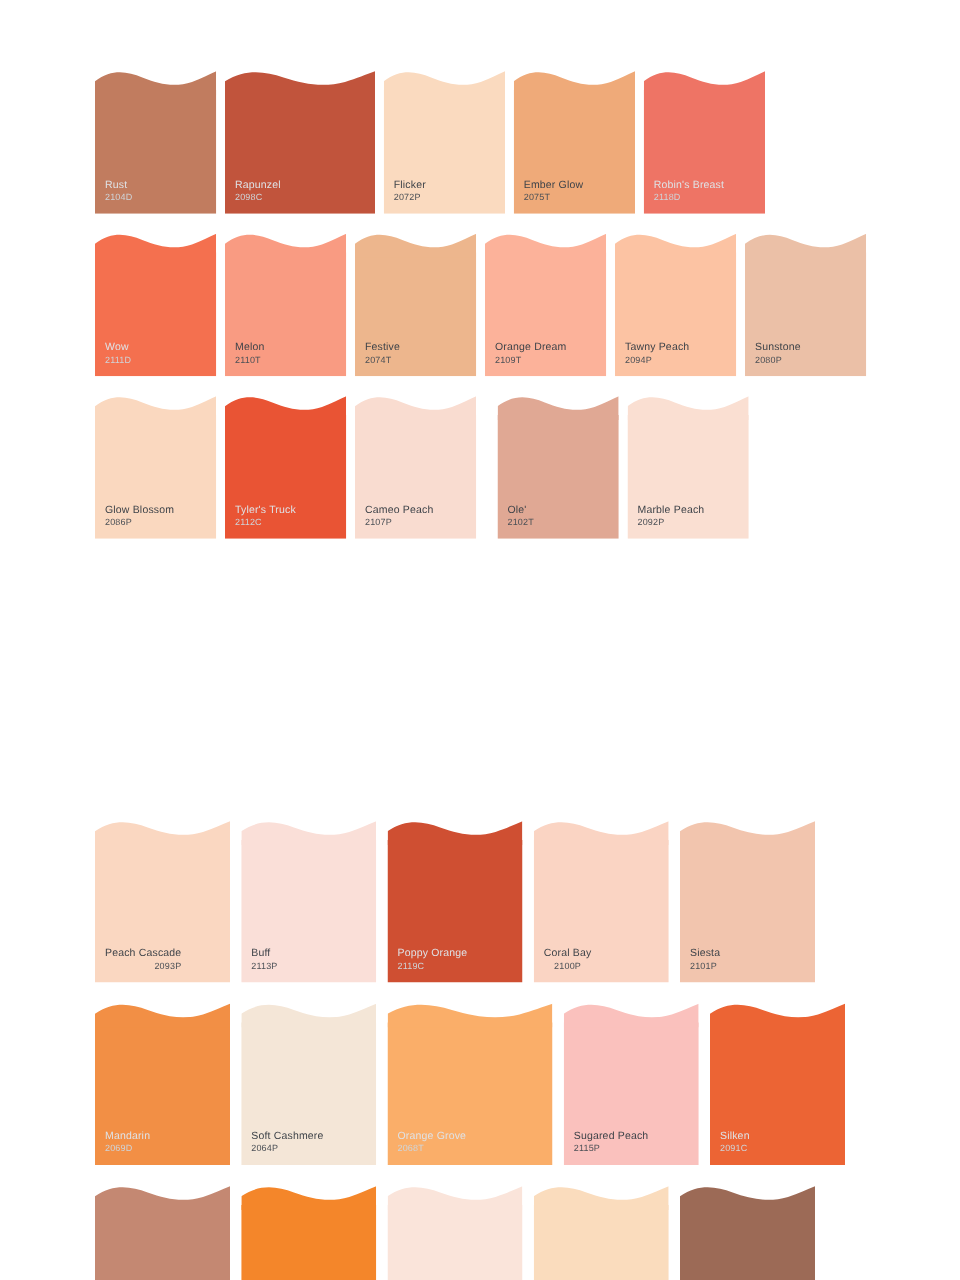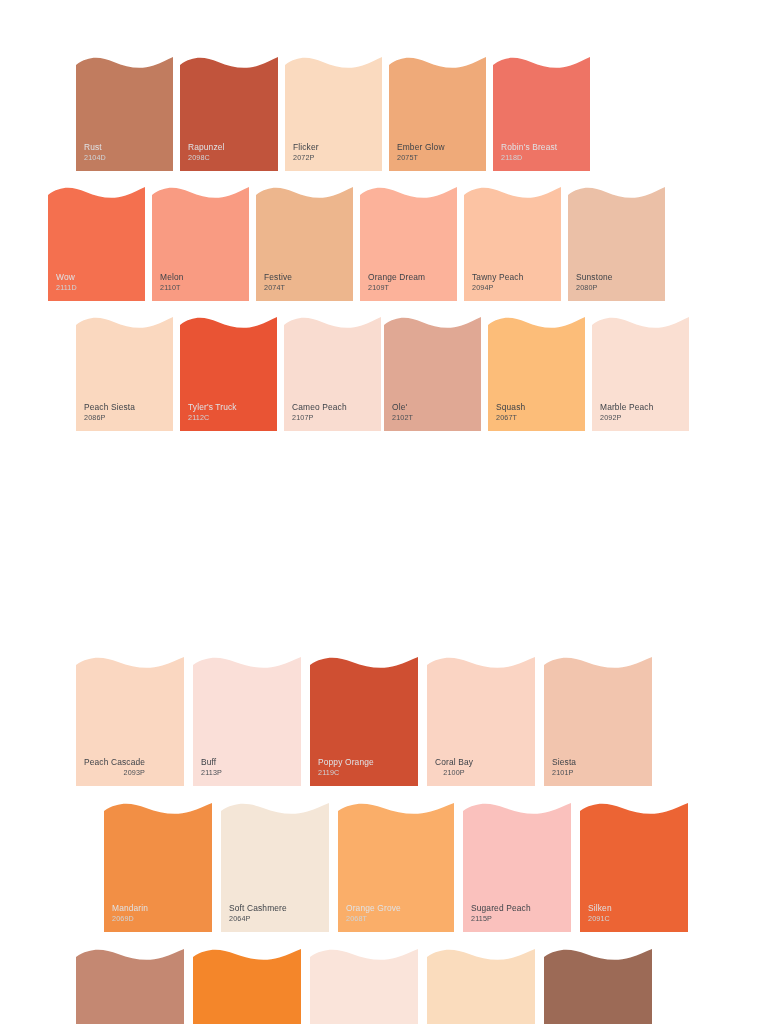--- a/index.html
+++ b/index.html
@@ -97,21 +97,21 @@
         <div class="swatch tone-dark" style="--sw: #c17c5f; width: 97px; height: 115px; margin-left: 0px;">
           <div class="swatch-body"></div>
           <svg class="swatch-wave" viewBox="0 0 100 20" preserveAspectRatio="none">
             <path d="M0,9 C14,-1 26,1 39,6 C53,11.5 66,14 80,9.5 C88,6.8 94,3.5 100,1 L100,20 L0,20 Z"></path>
           </svg>
           <div class="swatch-caption">
             <span class="swatch-name">Rust</span>
             <span class="swatch-code">2104D</span>
           </div>
         </div>
-        <div class="swatch tone-dark" style="--sw: #c1543c; width: 98px; height: 115px; margin-left: 7px;">
+        <div class="swatch tone-dark" style="--sw: #c1543c; width: 120px; height: 115px; margin-left: 7px;">
           <div class="swatch-body"></div>
           <svg class="swatch-wave" viewBox="0 0 100 20" preserveAspectRatio="none">
             <path d="M0,9 C14,-1 26,1 39,6 C53,11.5 66,14 80,9.5 C88,6.8 94,3.5 100,1 L100,20 L0,20 Z"></path>
           </svg>
           <div class="swatch-caption">
             <span class="swatch-name">Rapunzel</span>
             <span class="swatch-code">2098C</span>
           </div>
         </div>
         <div class="swatch tone-light" style="--sw: #fadabf; width: 97px; height: 115px; margin-left: 7px;">
@@ -138,21 +138,21 @@
           <div class="swatch-body"></div>
           <svg class="swatch-wave" viewBox="0 0 100 20" preserveAspectRatio="none">
             <path d="M0,9 C14,-1 26,1 39,6 C53,11.5 66,14 80,9.5 C88,6.8 94,3.5 100,1 L100,20 L0,20 Z"></path>
           </svg>
           <div class="swatch-caption">
             <span class="swatch-name">Robin's Breast</span>
             <span class="swatch-code">2118D</span>
           </div>
         </div>
       </div>
-      <div class="swatch-row" style="margin-top: 15px; padding-left: 48px; height: 115px;">
+      <div class="swatch-row" style="margin-top: 15px; padding-left: 76px; height: 115px;">
         <div class="swatch tone-dark" style="--sw: #f4704f; width: 97px; height: 115px; margin-left: 0px;">
           <div class="swatch-body"></div>
           <svg class="swatch-wave" viewBox="0 0 100 20" preserveAspectRatio="none">
             <path d="M0,9 C14,-1 26,1 39,6 C53,11.5 66,14 80,9.5 C88,6.8 94,3.5 100,1 L100,20 L0,20 Z"></path>
           </svg>
           <div class="swatch-caption">
             <span class="swatch-name">Wow</span>
             <span class="swatch-code">2111D</span>
           </div>
         </div>
@@ -207,21 +207,21 @@
           </div>
         </div>
       </div>
       <div class="swatch-row" style="margin-top: 15px; padding-left: 76px; height: 115px;">
         <div class="swatch tone-light" style="--sw: #fad8bf; width: 97px; height: 115px; margin-left: 0px;">
           <div class="swatch-body"></div>
           <svg class="swatch-wave" viewBox="0 0 100 20" preserveAspectRatio="none">
             <path d="M0,9 C14,-1 26,1 39,6 C53,11.5 66,14 80,9.5 C88,6.8 94,3.5 100,1 L100,20 L0,20 Z"></path>
           </svg>
           <div class="swatch-caption">
-            <span class="swatch-name">Peach Siesta</span>
+            <span class="swatch-name">Glow Blossom</span>
             <span class="swatch-code">2086P</span>
           </div>
         </div>
         <div class="swatch tone-dark" style="--sw: #e95434; width: 97px; height: 115px; margin-left: 7px;">
           <div class="swatch-body"></div>
           <svg class="swatch-wave" viewBox="0 0 100 20" preserveAspectRatio="none">
             <path d="M0,9 C14,-1 26,1 39,6 C53,11.5 66,14 80,9.5 C88,6.8 94,3.5 100,1 L100,20 L0,20 Z"></path>
           </svg>
           <div class="swatch-caption">
             <span class="swatch-name">Tyler's Truck</span>
@@ -231,38 +231,28 @@
         <div class="swatch tone-light" style="--sw: #f9dcd0; width: 97px; height: 115px; margin-left: 7px;">
           <div class="swatch-body"></div>
           <svg class="swatch-wave" viewBox="0 0 100 20" preserveAspectRatio="none">
             <path d="M0,9 C14,-1 26,1 39,6 C53,11.5 66,14 80,9.5 C88,6.8 94,3.5 100,1 L100,20 L0,20 Z"></path>
           </svg>
           <div class="swatch-caption">
             <span class="swatch-name">Cameo Peach</span>
             <span class="swatch-code">2107P</span>
           </div>
         </div>
-        <div class="swatch tone-light" style="--sw: #e0a894; width: 97px; height: 115px; margin-left: 3px;">
+        <div class="swatch tone-light" style="--sw: #e0a894; width: 97px; height: 115px; margin-left: 17px;">
           <div class="swatch-body"></div>
           <svg class="swatch-wave" viewBox="0 0 100 20" preserveAspectRatio="none">
             <path d="M0,9 C14,-1 26,1 39,6 C53,11.5 66,14 80,9.5 C88,6.8 94,3.5 100,1 L100,20 L0,20 Z"></path>
           </svg>
           <div class="swatch-caption">
             <span class="swatch-name">Ole'</span>
             <span class="swatch-code">2102T</span>
-          </div>
-        </div>
-        <div class="swatch tone-light" style="--sw: #fcbd79; width: 97px; height: 115px; margin-left: 7px;">
-          <div class="swatch-body"></div>
-          <svg class="swatch-wave" viewBox="0 0 100 20" preserveAspectRatio="none">
-            <path d="M0,9 C14,-1 26,1 39,6 C53,11.5 66,14 80,9.5 C88,6.8 94,3.5 100,1 L100,20 L0,20 Z"></path>
-          </svg>
-          <div class="swatch-caption">
-            <span class="swatch-name">Squash</span>
-            <span class="swatch-code">2067T</span>
           </div>
         </div>
         <div class="swatch tone-light" style="--sw: #fadfd2; width: 97px; height: 115px; margin-left: 7px;">
           <div class="swatch-body"></div>
           <svg class="swatch-wave" viewBox="0 0 100 20" preserveAspectRatio="none">
             <path d="M0,9 C14,-1 26,1 39,6 C53,11.5 66,14 80,9.5 C88,6.8 94,3.5 100,1 L100,20 L0,20 Z"></path>
           </svg>
           <div class="swatch-caption">
             <span class="swatch-name">Marble Peach</span>
             <span class="swatch-code">2092P</span>
@@ -316,42 +306,42 @@
           <div class="swatch-body"></div>
           <svg class="swatch-wave" viewBox="0 0 100 20" preserveAspectRatio="none">
             <path d="M0,9 C14,-1 26,1 39,6 C53,11.5 66,14 80,9.5 C88,6.8 94,3.5 100,1 L100,20 L0,20 Z"></path>
           </svg>
           <div class="swatch-caption">
             <span class="swatch-name">Siesta</span>
             <span class="swatch-code">2101P</span>
           </div>
         </div>
       </div>
-      <div class="swatch-row" style="margin-top: 16px; padding-left: 104px; height: 130px;">
+      <div class="swatch-row" style="margin-top: 16px; padding-left: 76px; height: 130px;">
         <div class="swatch tone-dark" style="--sw: #f28f45; width: 108px; height: 130px; margin-left: 0px;">
           <div class="swatch-body"></div>
           <svg class="swatch-wave" viewBox="0 0 100 20" preserveAspectRatio="none">
             <path d="M0,9 C14,-1 26,1 39,6 C53,11.5 66,14 80,9.5 C88,6.8 94,3.5 100,1 L100,20 L0,20 Z"></path>
           </svg>
           <div class="swatch-caption">
             <span class="swatch-name">Mandarin</span>
             <span class="swatch-code">2069D</span>
           </div>
         </div>
         <div class="swatch tone-light" style="--sw: #f4e6d7; width: 108px; height: 130px; margin-left: 9px;">
           <div class="swatch-body"></div>
           <svg class="swatch-wave" viewBox="0 0 100 20" preserveAspectRatio="none">
             <path d="M0,9 C14,-1 26,1 39,6 C53,11.5 66,14 80,9.5 C88,6.8 94,3.5 100,1 L100,20 L0,20 Z"></path>
           </svg>
           <div class="swatch-caption">
             <span class="swatch-name">Soft Cashmere</span>
             <span class="swatch-code">2064P</span>
           </div>
         </div>
-        <div class="swatch tone-dark" style="--sw: #faae69; width: 116px; height: 130px; margin-left: 9px;">
+        <div class="swatch tone-dark" style="--sw: #faae69; width: 132px; height: 130px; margin-left: 9px;">
           <div class="swatch-body"></div>
           <svg class="swatch-wave" viewBox="0 0 100 20" preserveAspectRatio="none">
             <path d="M0,9 C14,-1 26,1 39,6 C53,11.5 66,14 80,9.5 C88,6.8 94,3.5 100,1 L100,20 L0,20 Z"></path>
           </svg>
           <div class="swatch-caption">
             <span class="swatch-name">Orange Grove</span>
             <span class="swatch-code">2068T</span>
           </div>
         </div>
         <div class="swatch tone-light" style="--sw: #fac1bd; width: 108px; height: 130px; margin-left: 9px;">

